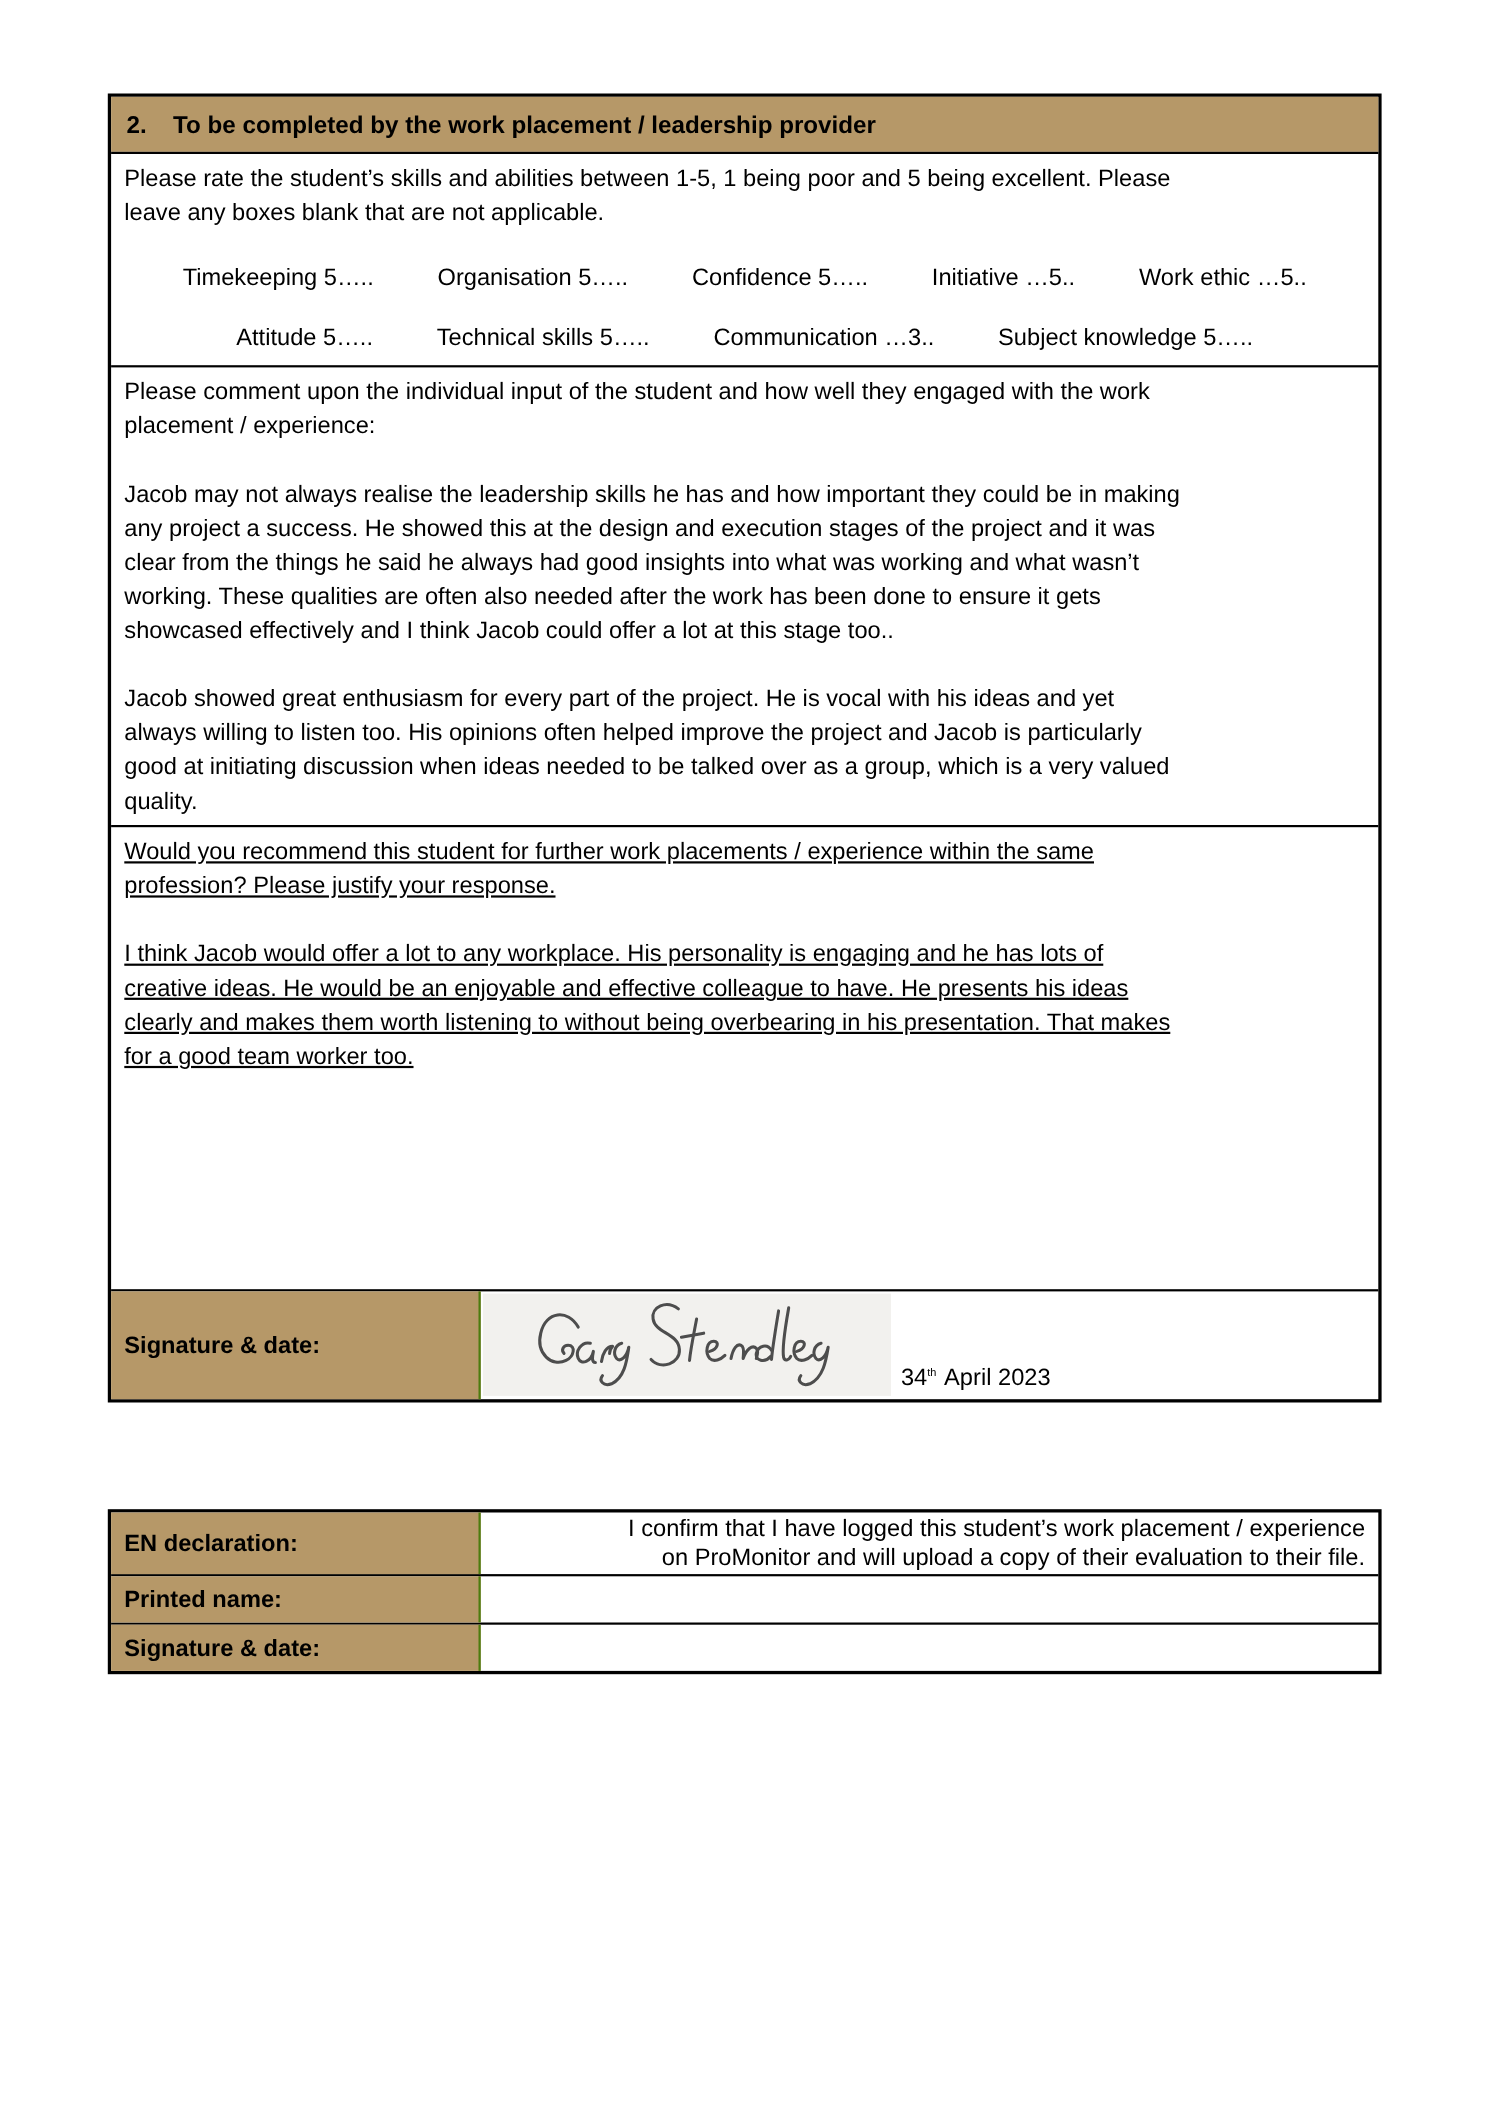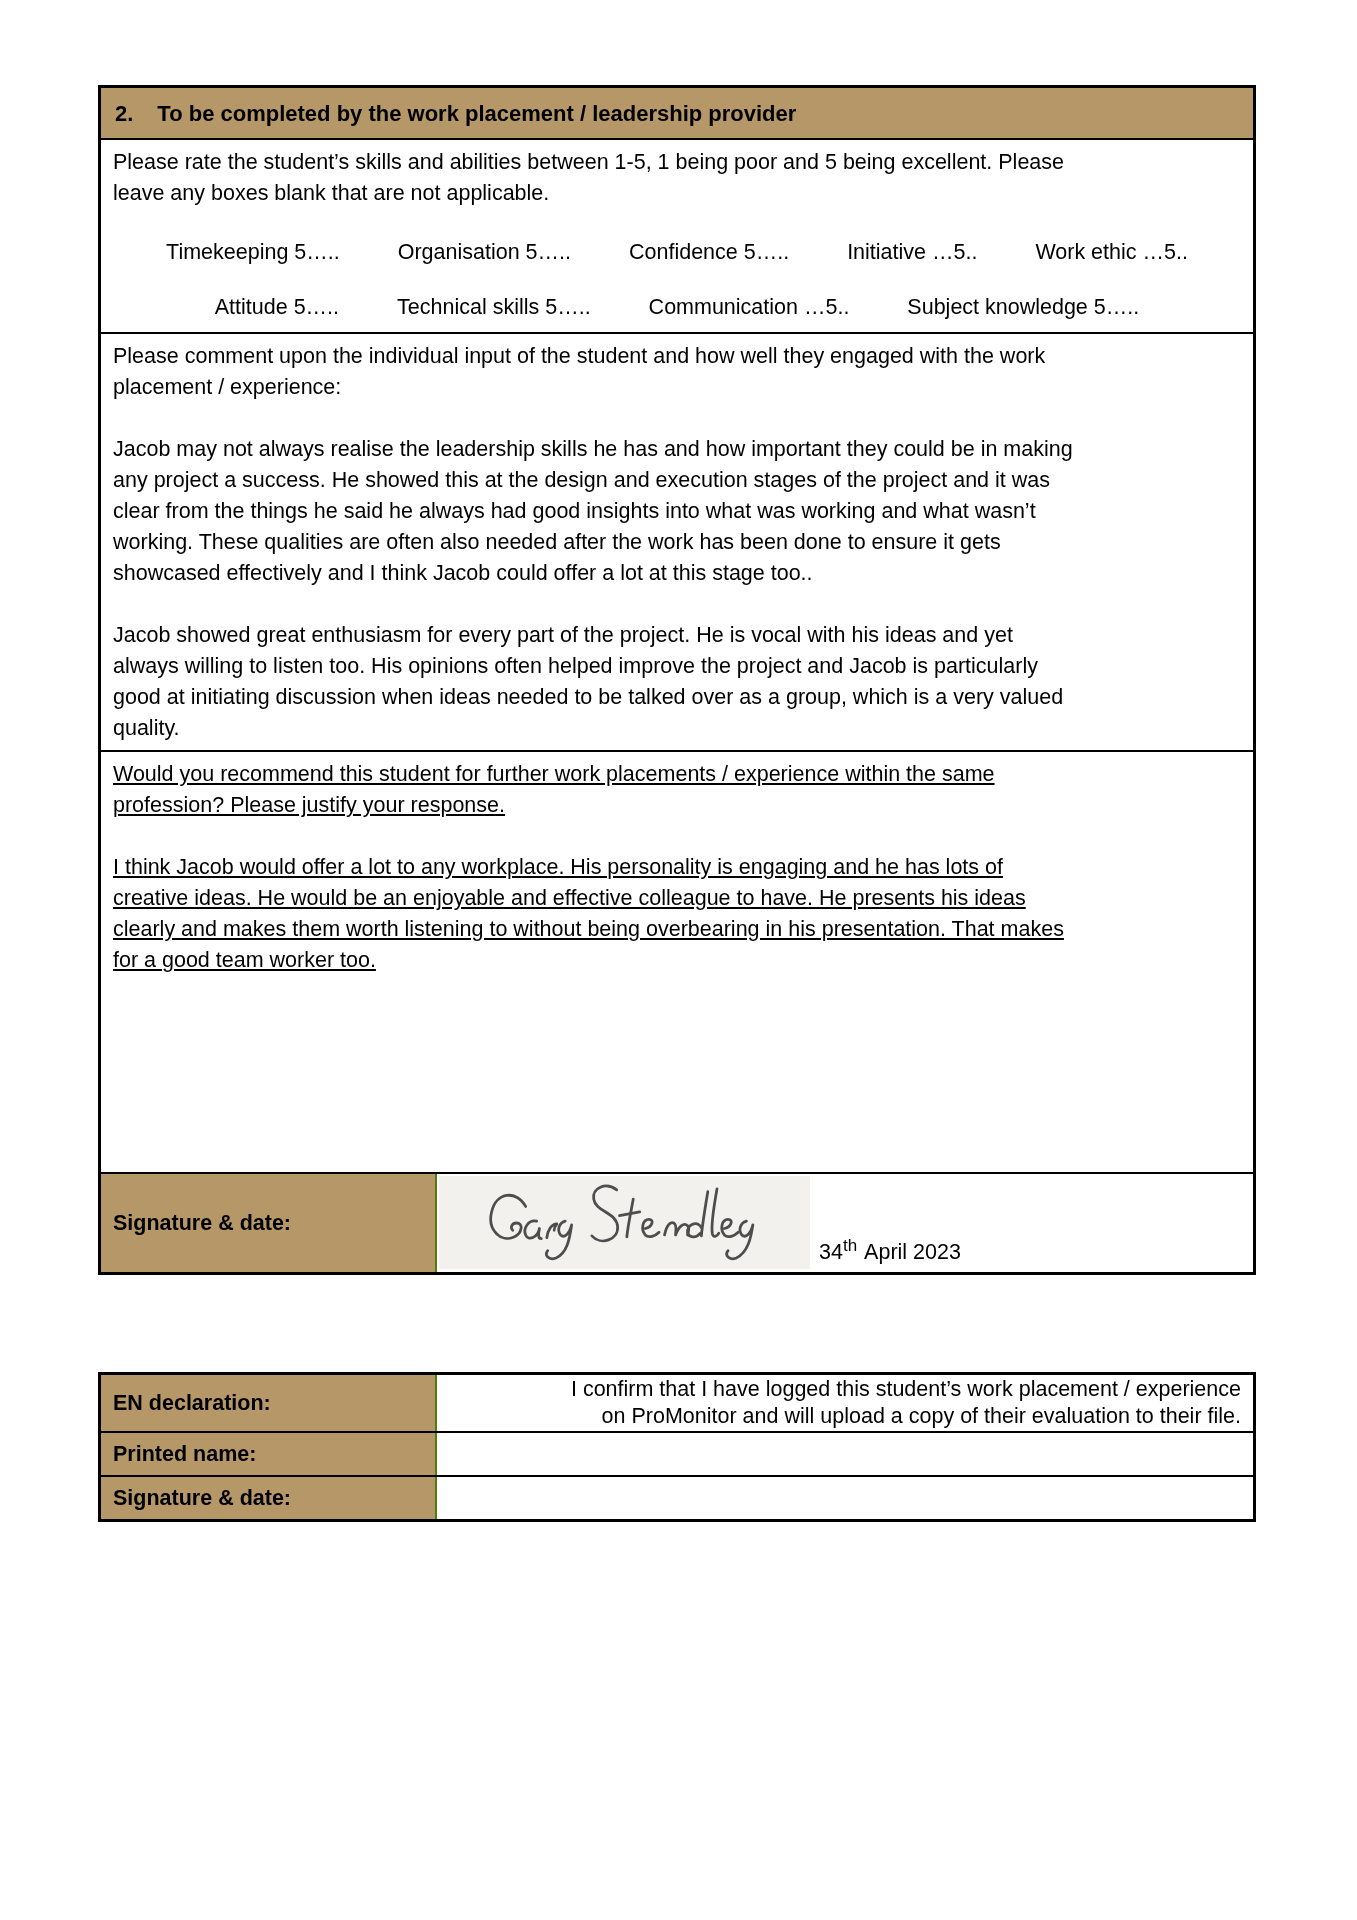--- a/index.html
+++ b/index.html
@@ -61,21 +61,21 @@
     width: 371px; height: 93px;
     background: #f2f1ee;
     display: flex; align-items: center; justify-content: center;
     overflow: hidden;
   }
   .sig-photo svg { display: block; }
   .sig-date {
     position: absolute; left: 382px; bottom: 4px;
     font-size: 21.5px; white-space: nowrap;
   }
-  .sig-date sup { font-size: 17px; text-align: center; }
+  .sig-date sup { font-size: 10px; text-align: center; }
   .sig-date .date-rest { margin-left: 7px; }
 
   
   .decl-row { display: flex; }
   .decl-row-1 { height: 56px; }
   .decl-row-2 { height: 44px; }
   .decl-row-3 { height: 44px; }
   .decl-value {
     flex: 1;
     padding: 1px 12px;
@@ -101,21 +101,21 @@
     <div class="ratings-line line1">
       <span class="rating-item">Timekeeping 5…..</span>
       <span class="rating-item">Organisation 5…..</span>
       <span class="rating-item">Confidence 5…..</span>
       <span class="rating-item">Initiative …5..</span>
       <span class="rating-item">Work ethic …5..</span>
     </div>
     <div class="ratings-line">
       <span class="rating-item">Attitude 5…..</span>
       <span class="rating-item">Technical skills 5…..</span>
-      <span class="rating-item">Communication …5..</span>
+      <span class="rating-item">Communication …3..</span>
       <span class="rating-item">Subject knowledge 5…..</span>
     </div>
   </div>
 
   <div class="row comment-row">
     <p class="para">Please comment upon the individual input of the student and how well they engaged with the work
 placement / experience:</p>
     <p class="para">Jacob may not always realise the leadership skills he has and how important they could be in making
 any project a success. He showed this at the design and execution stages of the project and it was
 clear from the things he said he always had good insights into what was working and what wasn’t

